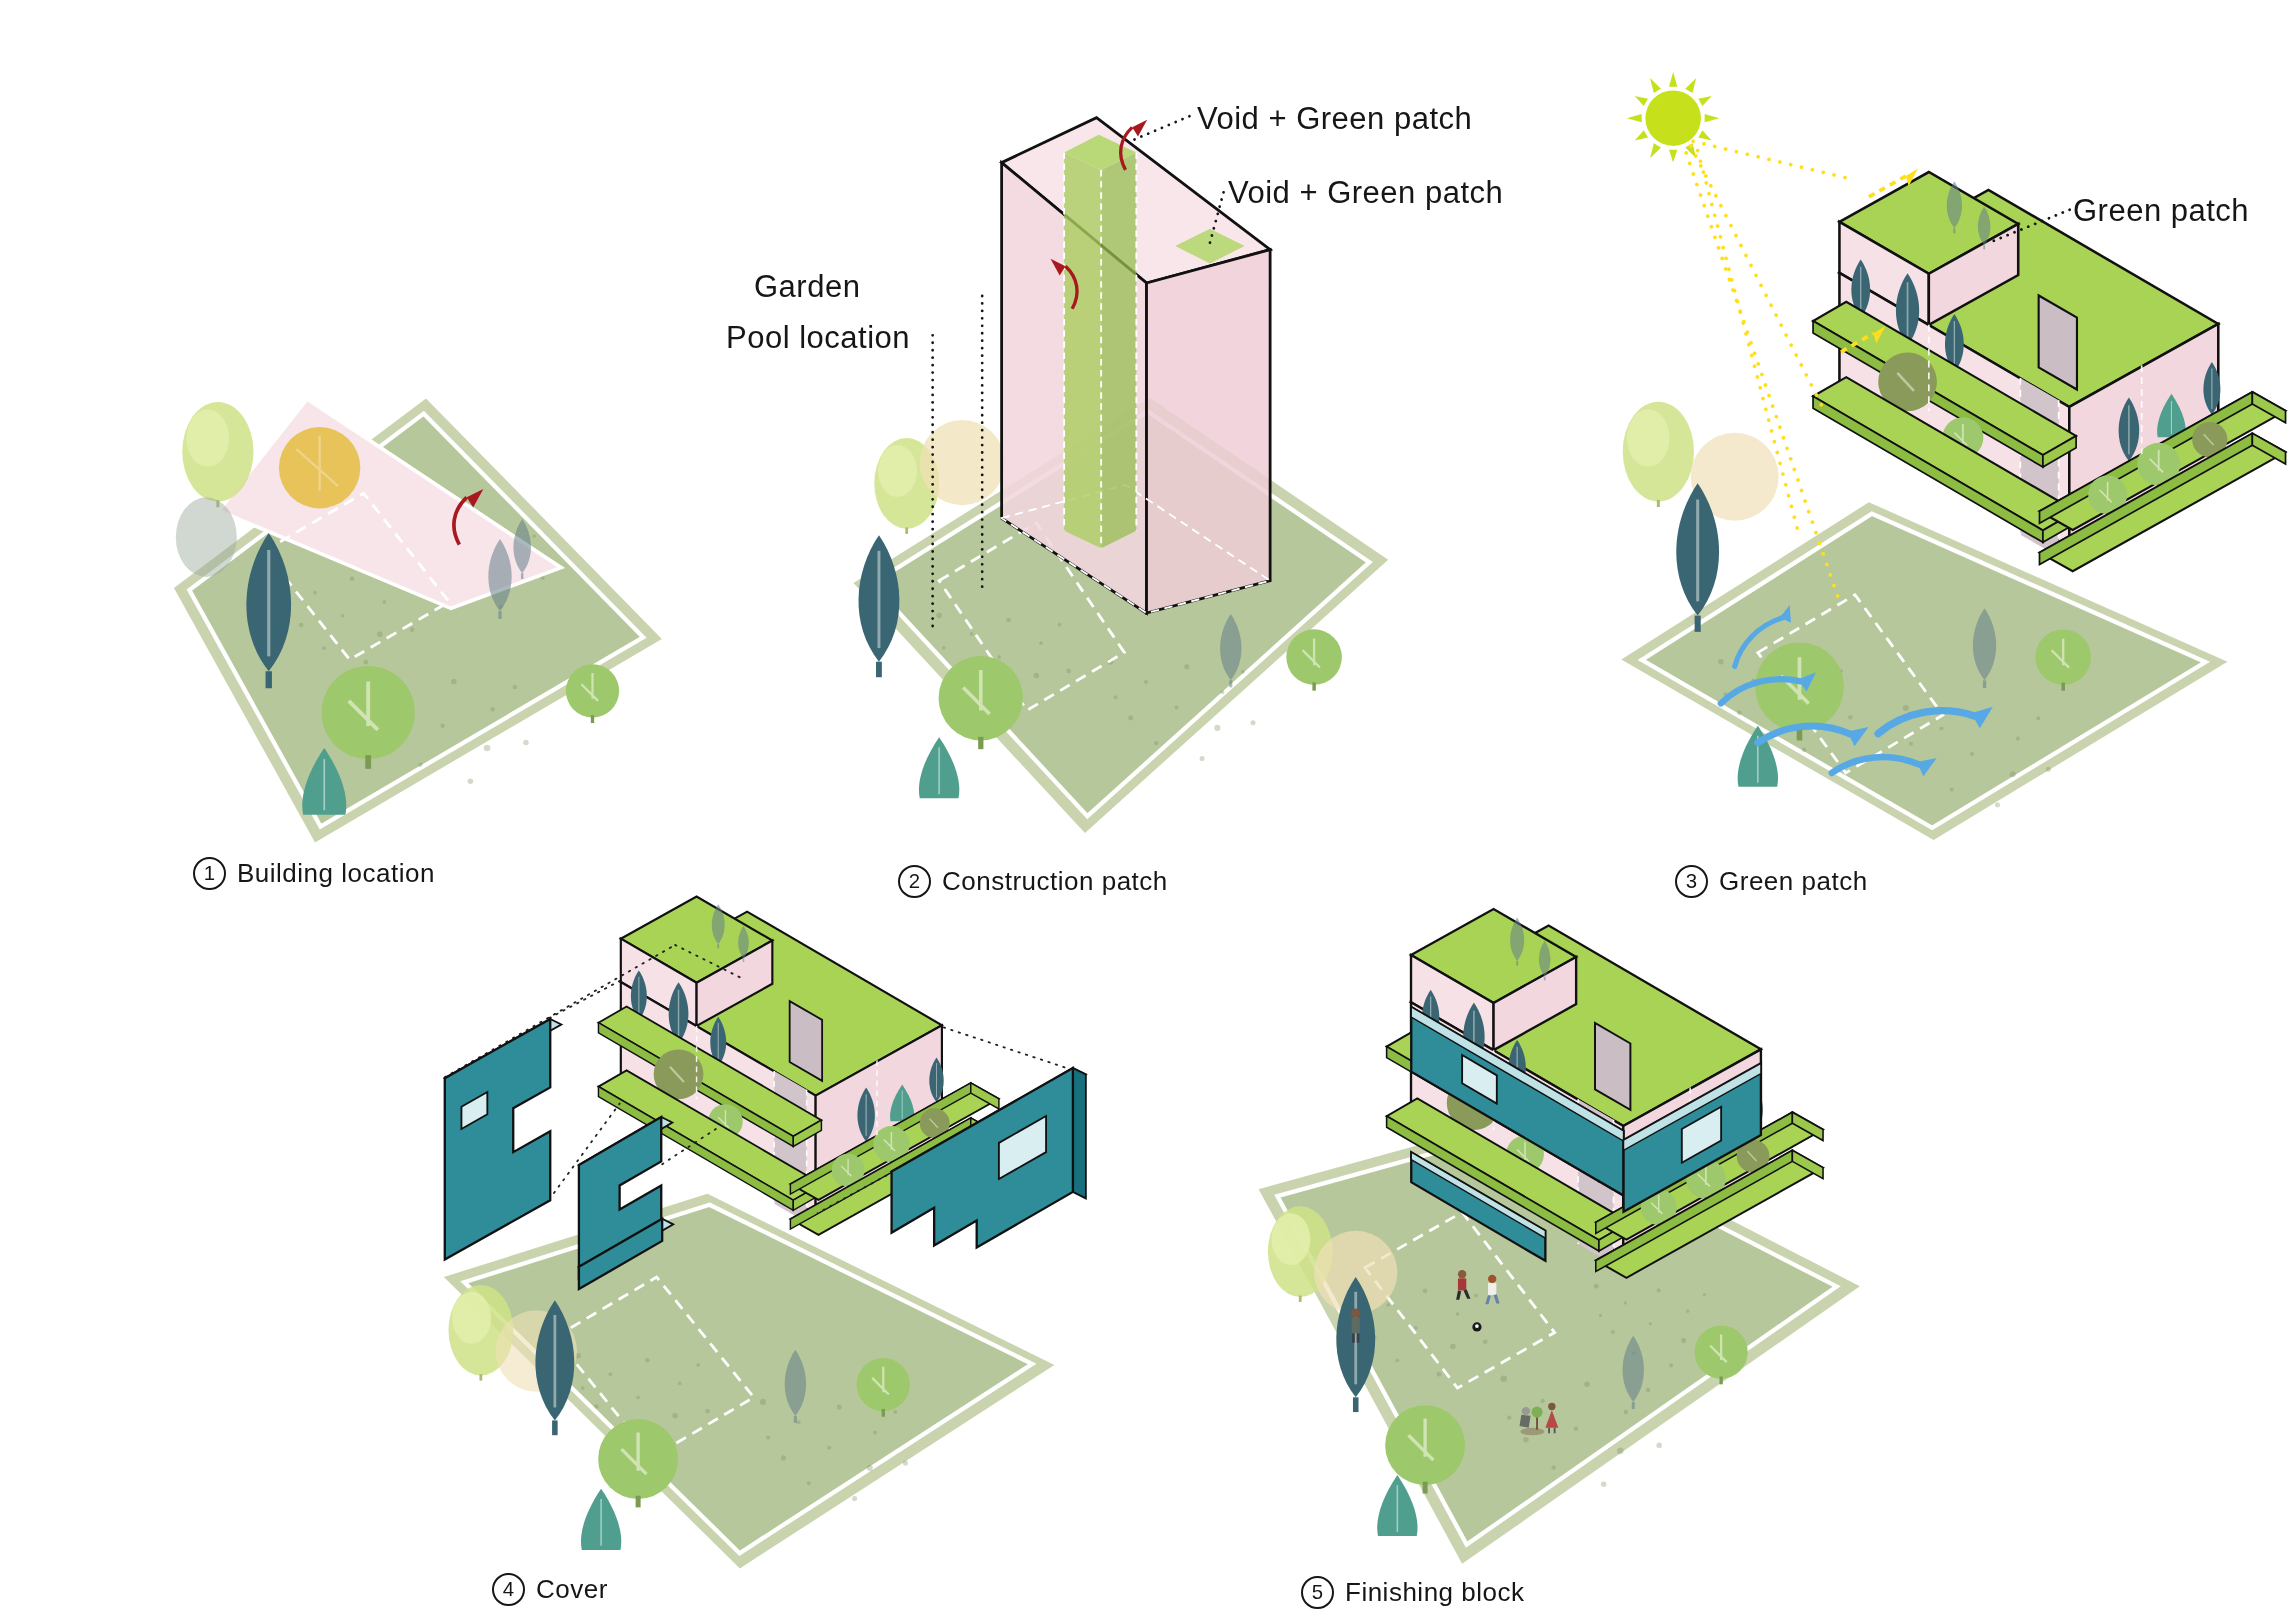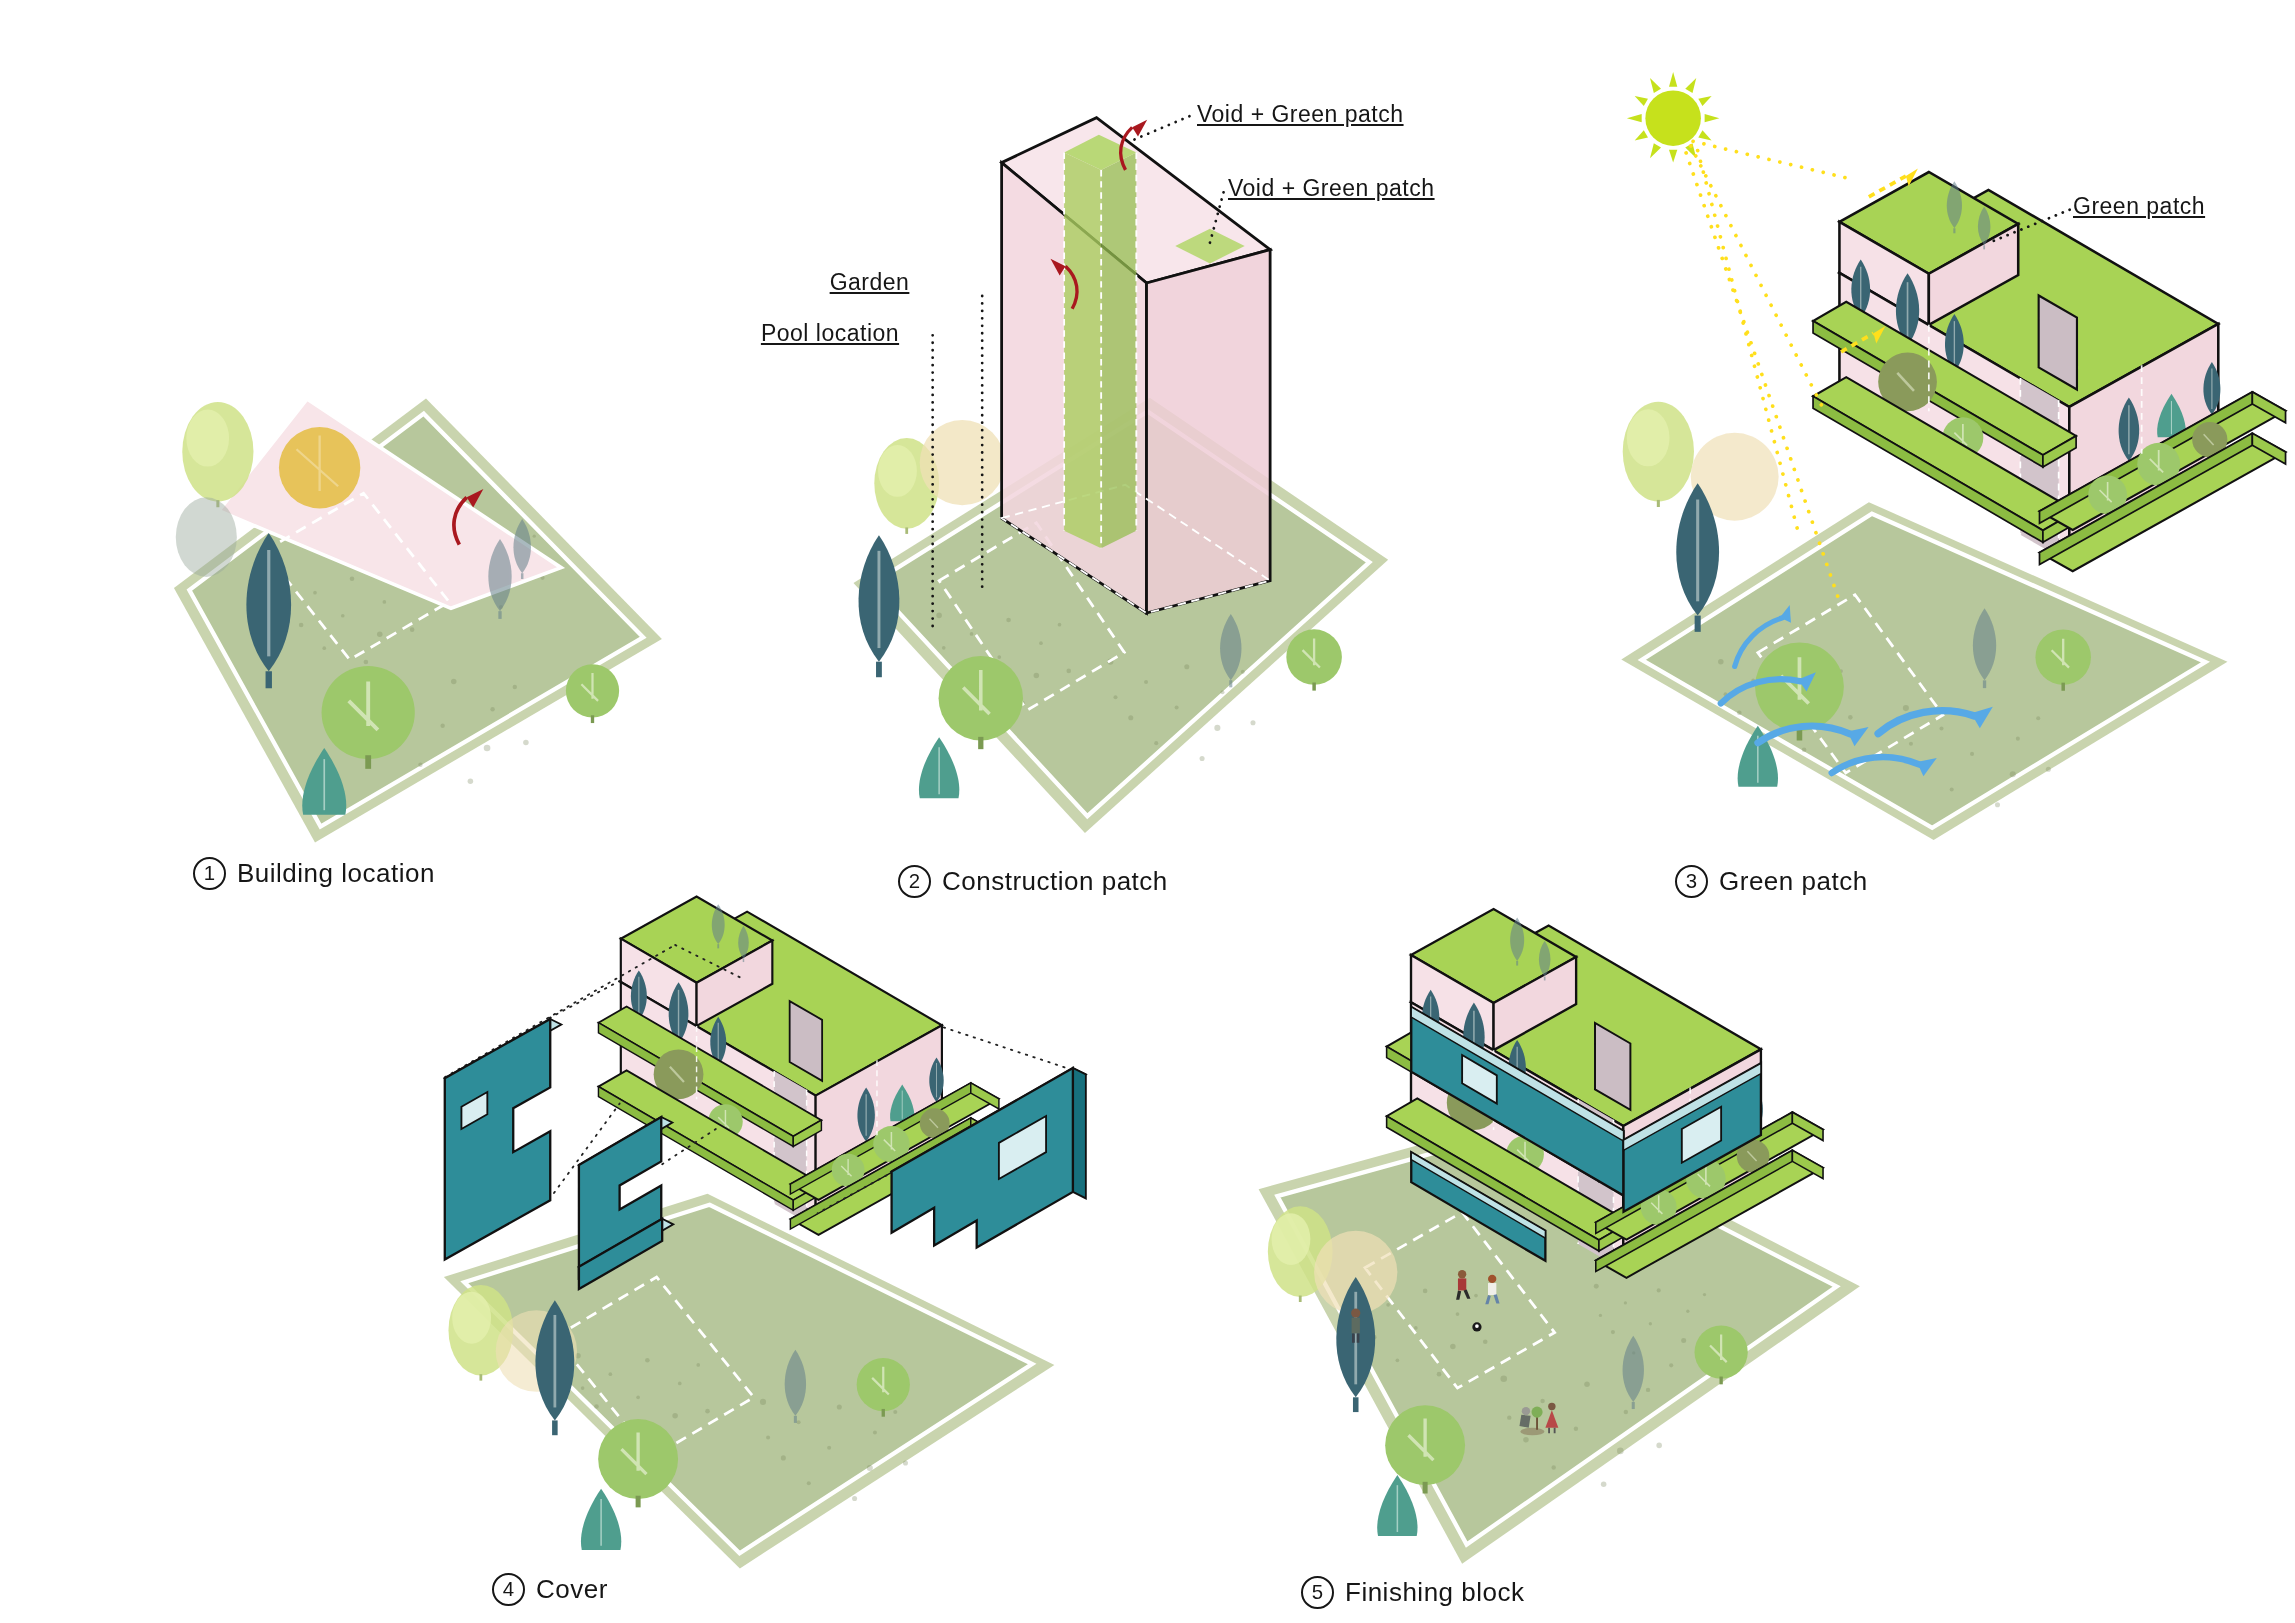--- a/index.html
+++ b/index.html
@@ -2,24 +2,24 @@
 <html style="font-size:7.4px"><head>
 <meta charset="utf-8">
 <style>
   html,body{margin:0;padding:0;background:#ffffff;}
   body{
     width:2295px;height:1623px;position:relative;overflow:hidden;
     font-family:"Liberation Sans", sans-serif;color:#161616;
   }
   svg{position:absolute;overflow:visible;}
   .lbl{
-    position:absolute;font-size:23px;letter-spacing:0.5px;white-space:nowrap;
-    color:#161616;line-height:1.15;text-decoration:underline;
+    position:absolute;font-size:31px;letter-spacing:0.5px;white-space:nowrap;
+    color:#161616;line-height:1.15;
   }
-  .lbl.r{text-align:center;}
+  .lbl.r{text-align:left;}
   .cap{position:absolute;display:flex;align-items:center;gap:11px;}
   .capnum{
     width:33px;height:33px;border:2.3px solid #161616;border-radius:50%;
     display:flex;align-items:center;justify-content:center;
     font-size:20.4px;box-sizing:border-box;
   }
   .caplbl{font-size:26px;letter-spacing:0.5px;white-space:nowrap;}
 </style>
 </head>
 <body>

